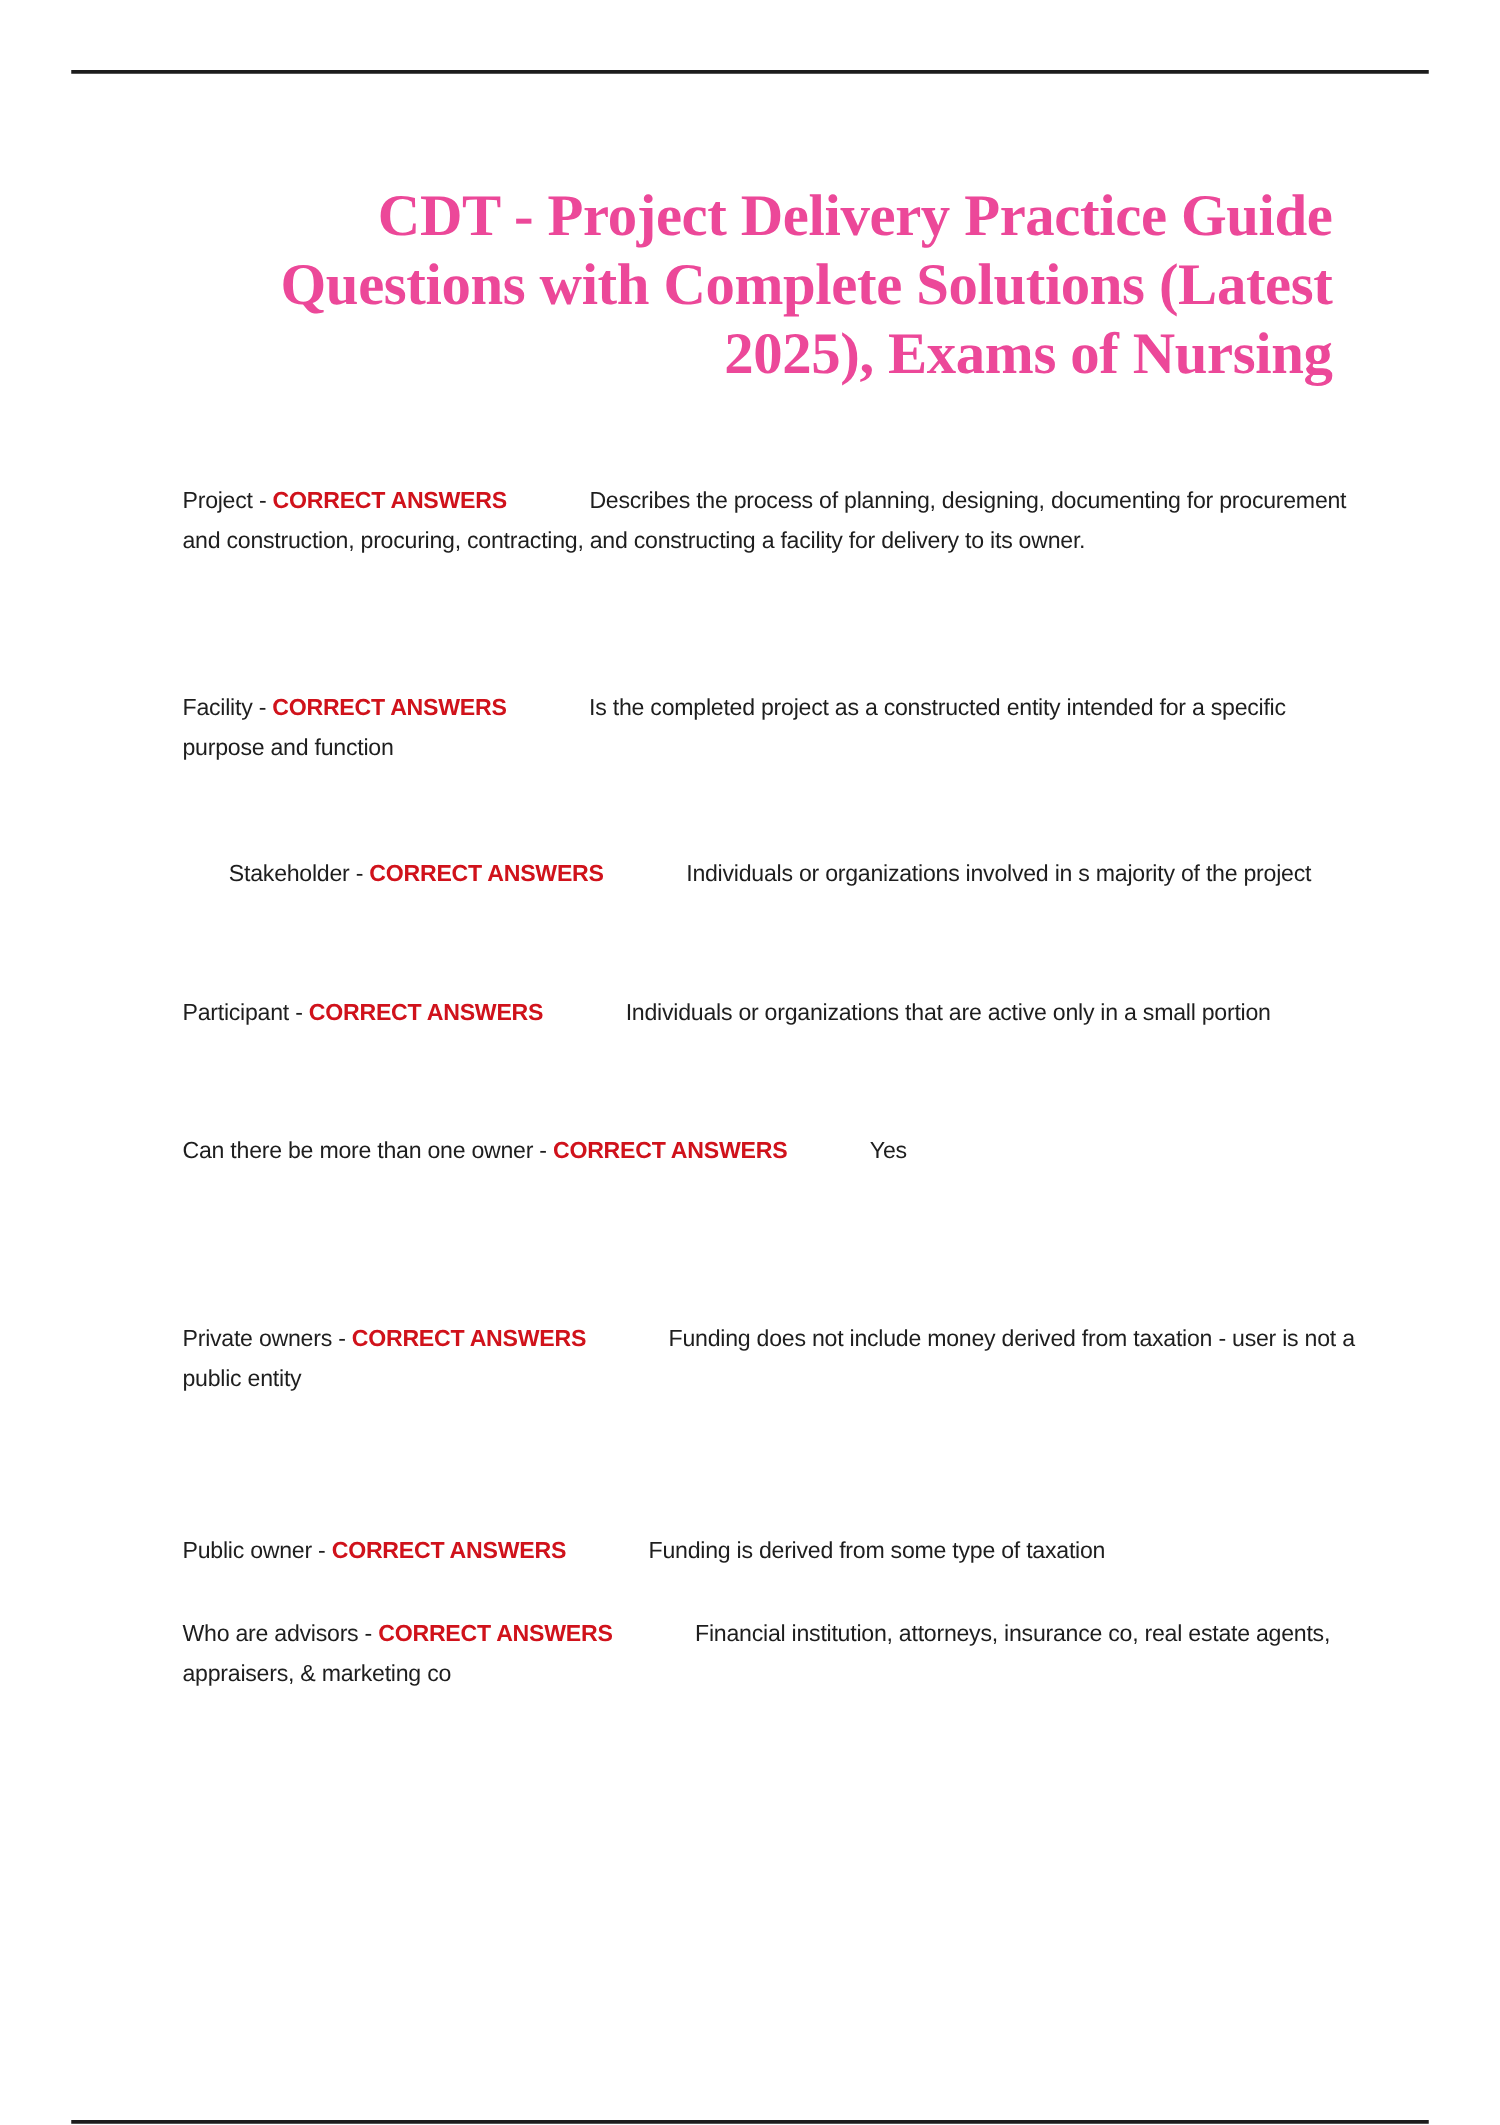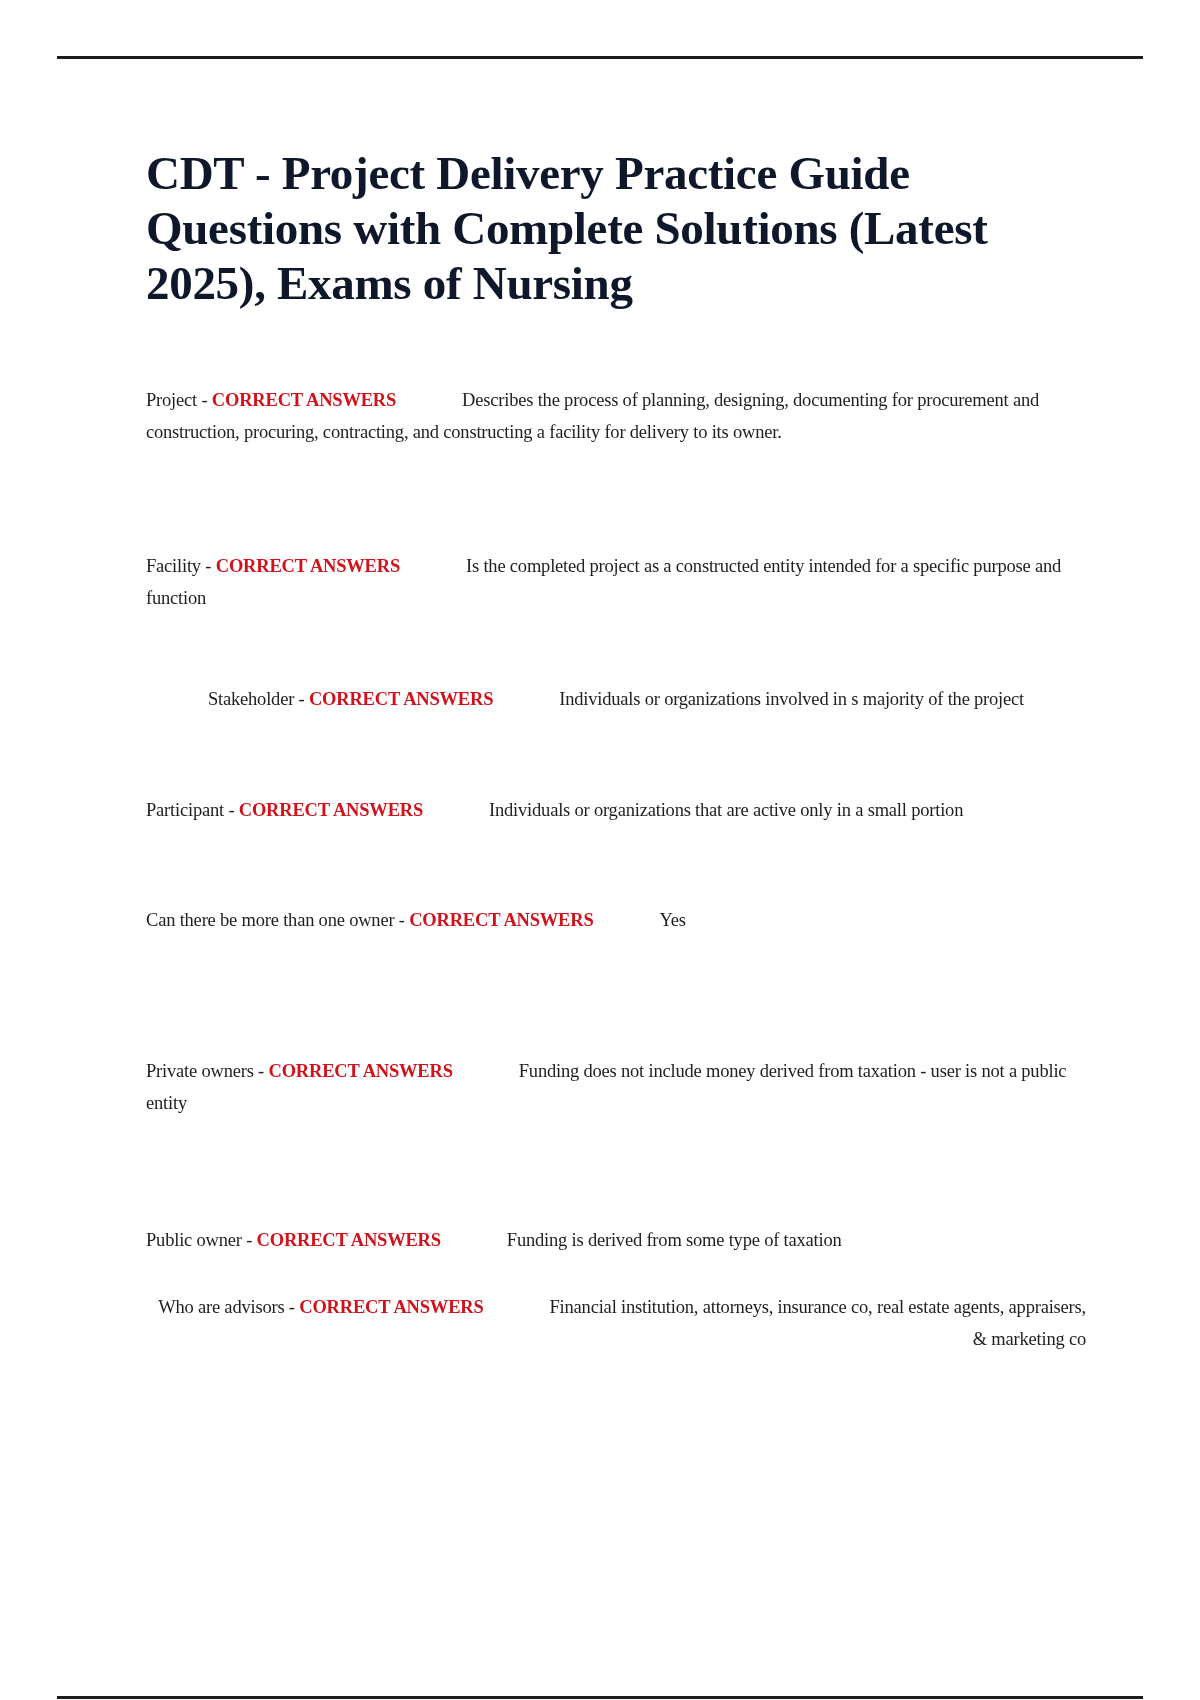--- a/index.html
+++ b/index.html
@@ -27,29 +27,30 @@
     .title {
       position: absolute;
       left: 146px;
       top: 146px;
       width: 920px;
       margin: 0;
       font-family: "Liberation Serif", "DejaVu Serif", serif;
       font-weight: bold;
       font-size: 47px;
       line-height: 55px;
-      color: #0f172a;
+      color: #ec4899;
       letter-spacing: -0.3px;
+      text-align: right;
     }
 
     .qa {
       position: absolute;
       left: 146px;
       width: 940px;
-      font-family: Liberation Serif, serif;
+      font-family: Liberation Sans, sans-serif;
       font-size: 18.5px;
       line-height: 32px;
       color: #1e1e1e;
       letter-spacing: -0.2px;
     }
     .qa .q { }
     .qa .sep { }
     .qa .tag {
       color: #d0121b;
       font-weight: bold;
@@ -89,18 +90,18 @@
   </div>
 
   <div class="qa" style="top:1055px;">
     <span class="q">Private owners</span><span class="sep"> - </span><span class="tag">CORRECT ANSWERS</span><span class="gap"></span><span class="a">Funding does not include money derived from taxation - user is not a public entity</span>
   </div>
 
   <div class="qa" style="top:1188px;margin-top:36px;">
     <span class="q">Public owner</span><span class="sep"> - </span><span class="tag">CORRECT ANSWERS</span><span class="gap"></span><span class="a">Funding is derived from some type of taxation</span>
   </div>
 
-  <div class="qa" style="top:1291px;text-align:right;">
+  <div class="qa" style="top:1291px;">
     <span class="q">Who are advisors</span><span class="sep"> - </span><span class="tag">CORRECT ANSWERS</span><span class="gap"></span><span class="a">Financial institution, attorneys, insurance co, real estate agents, appraisers, &amp; marketing co</span>
   </div>
 
   <div class="rule bottom"></div>
 </div>
 
 </body></html>

